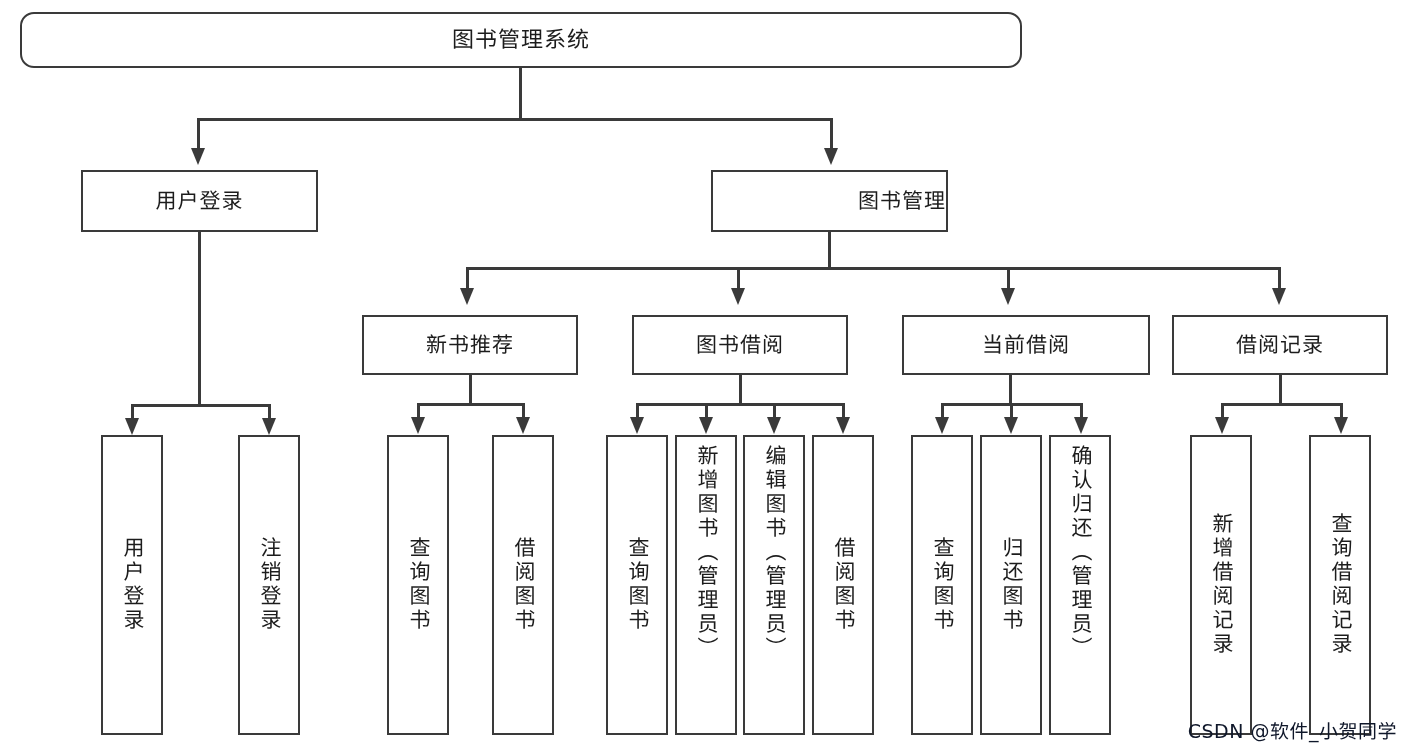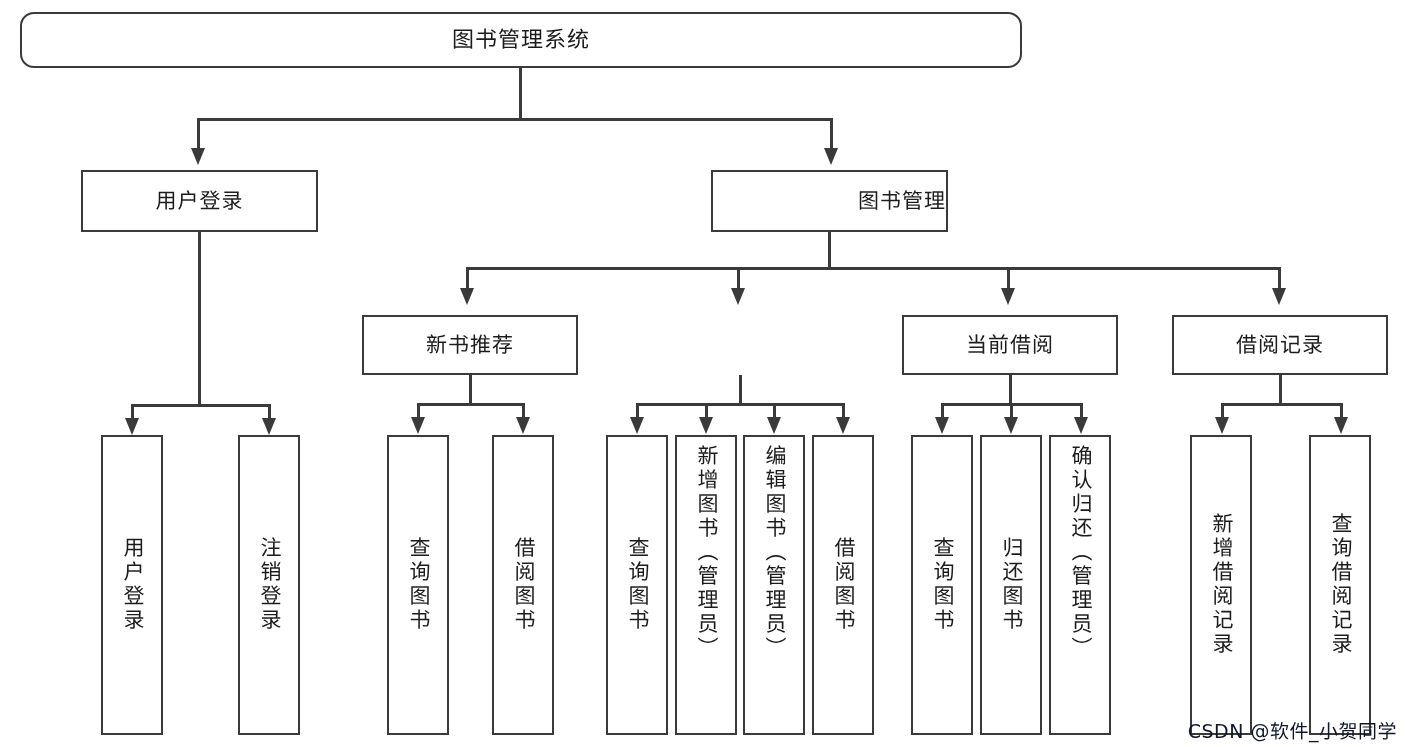--- a/index.html
+++ b/index.html
@@ -130,21 +130,24 @@
   <div class="conn v" style="left:737px; top:267px; height:26px;"></div>
   <div class="arrow" style="left:731px; top:288px;"></div>
   <div class="conn v" style="left:1007px; top:267px; height:26px;"></div>
   <div class="arrow" style="left:1001px; top:288px;"></div>
   <div class="conn v" style="left:1278px; top:267px; height:26px;"></div>
   <div class="arrow" style="left:1272px; top:288px;"></div>
 
   <div class="node level-3" style="left:362px; top:315px; width:216px; height:60px;">
     <span class="node-label">新书推荐</span>
   </div>
-  <div class="node level-3" style="left:902px; top:315px; width:216px; height:60px;">
+  <div class="node level-3" style="left:632px; top:315px; width:216px; height:60px;">
+    <span class="node-label">图书借阅</span>
+  </div>
+  <div class="node level-3" style="left:902px; top:315px; width:248px; height:60px;">
     <span class="node-label">当前借阅</span>
   </div>
   <div class="node level-3" style="left:1172px; top:315px; width:216px; height:60px;">
     <span class="node-label">借阅记录</span>
   </div>
 
   <div class="conn v" style="left:469px; top:375px; height:30px;"></div>
   <div class="conn h" style="left:417px; top:403px; width:105px;"></div>
   <div class="conn v" style="left:417px; top:403px; height:20px;"></div>
   <div class="arrow" style="left:411px; top:417px;"></div>

